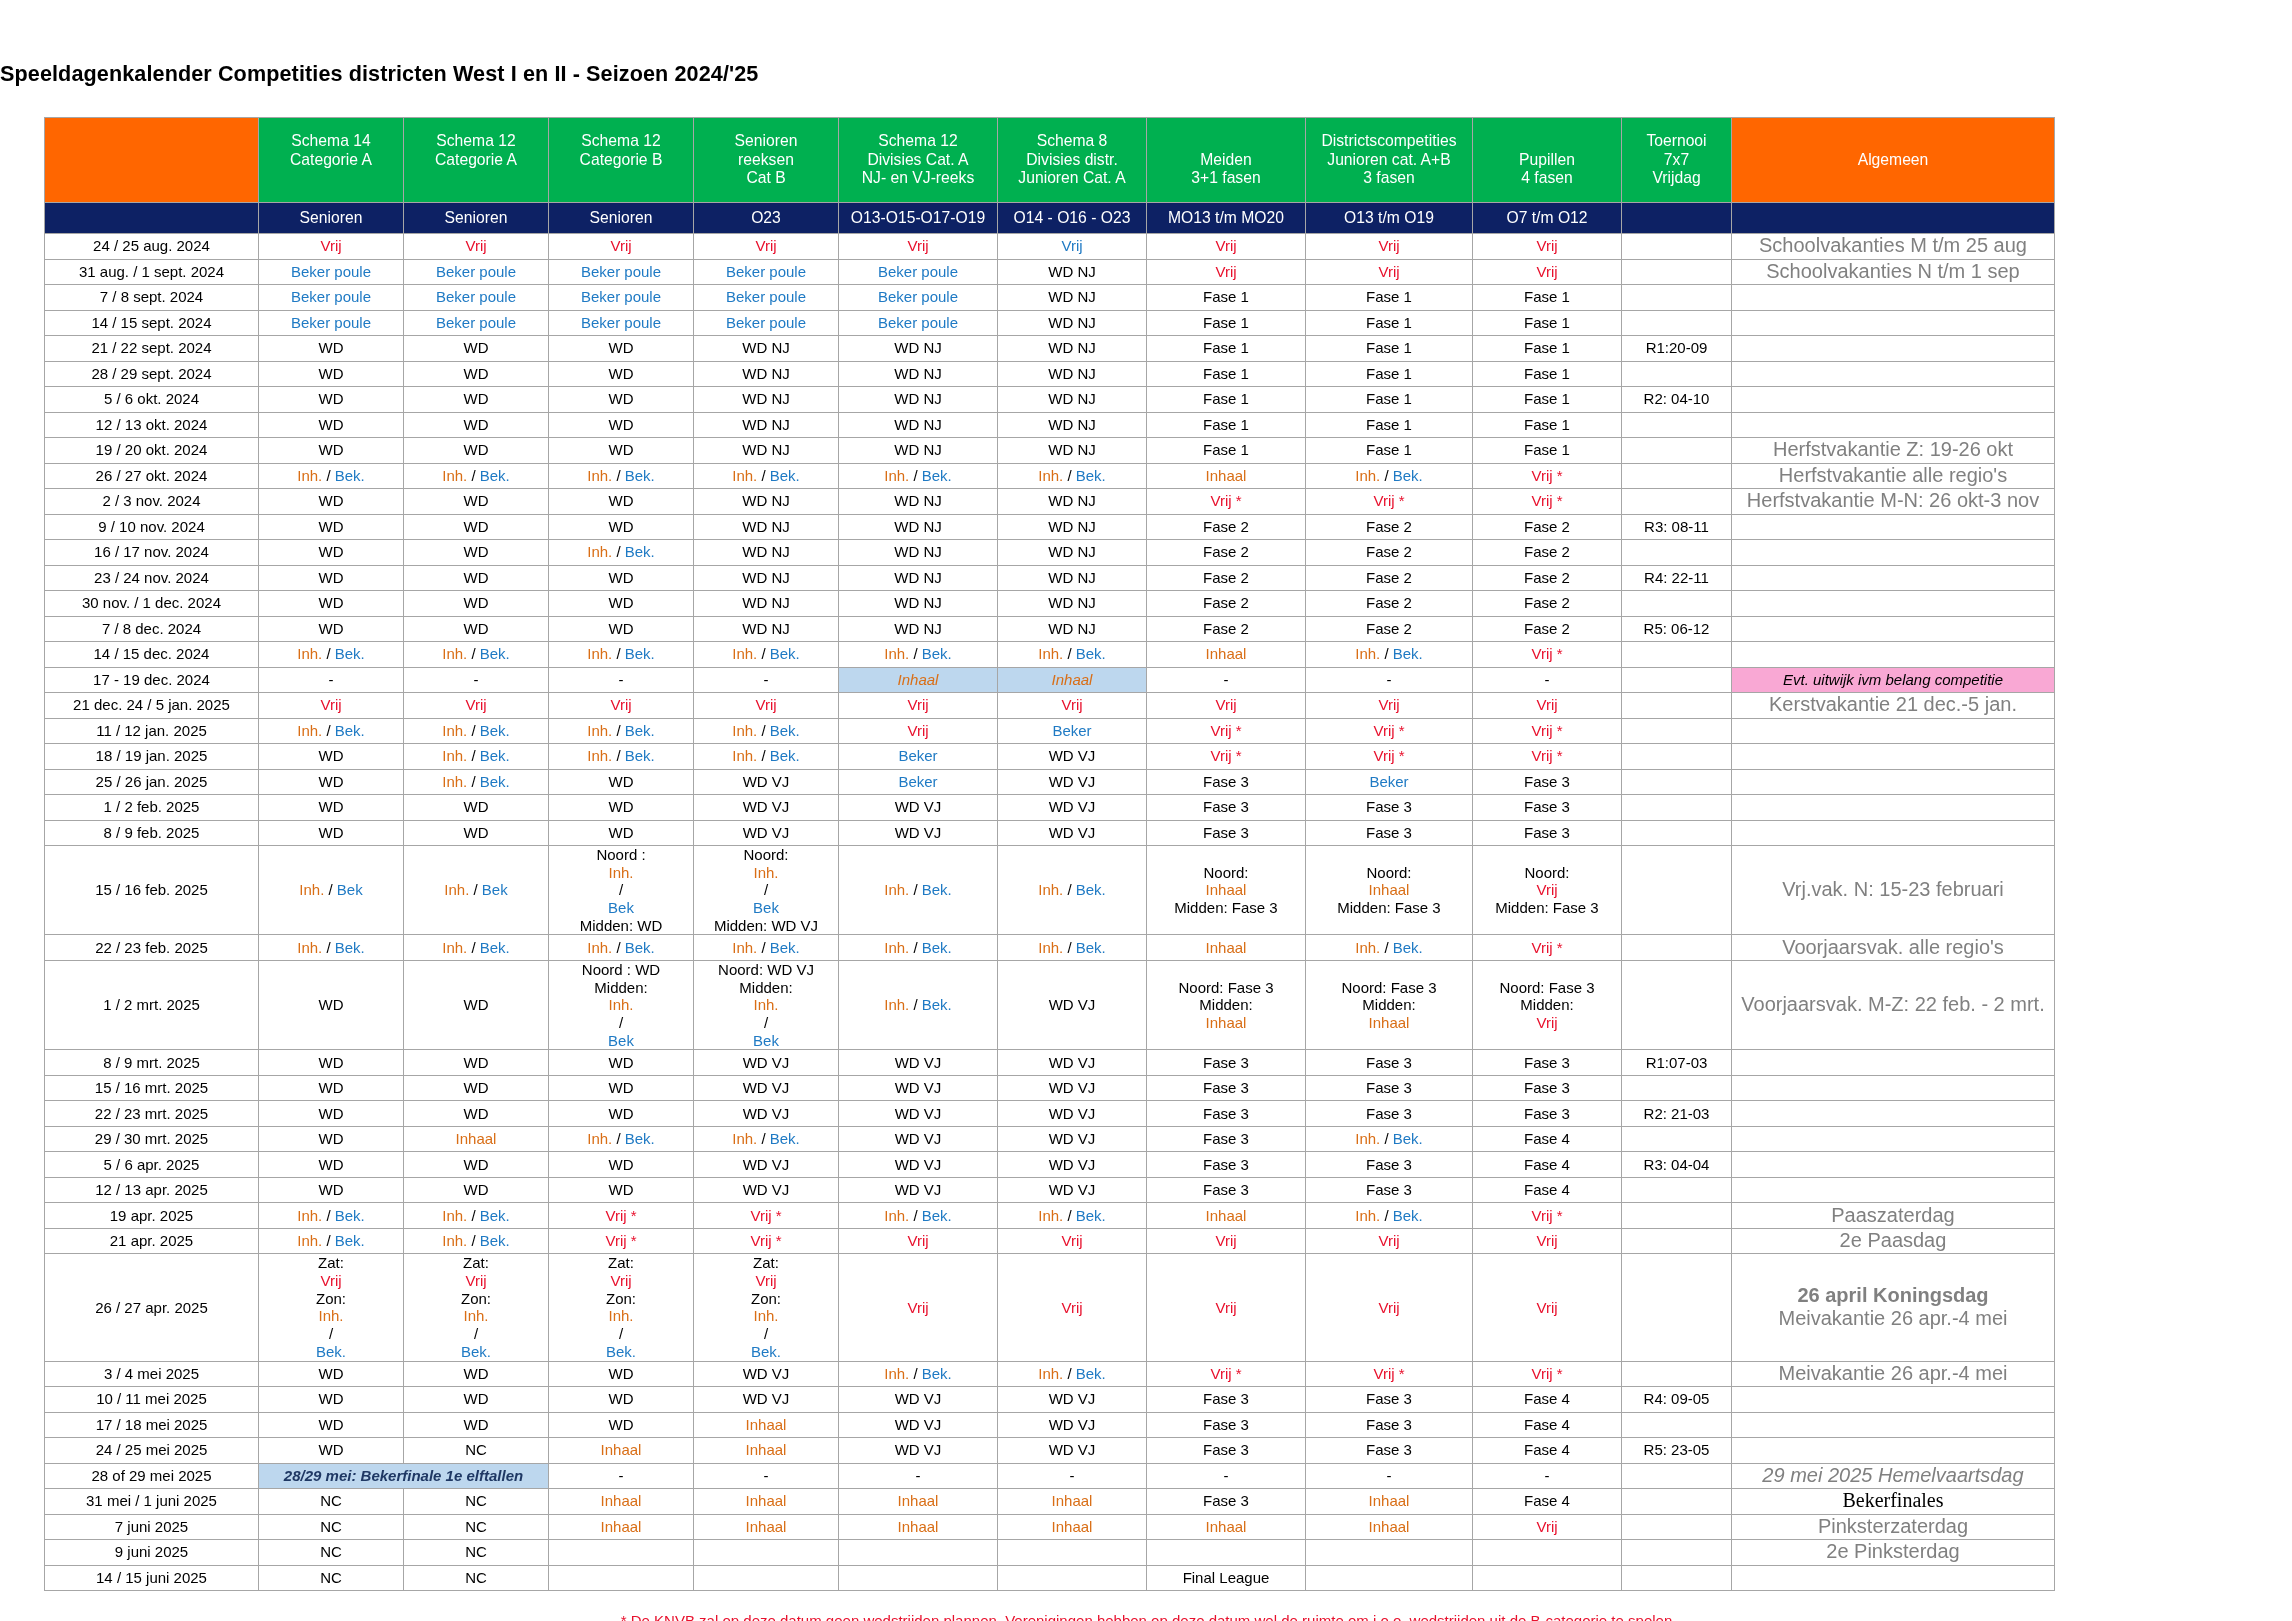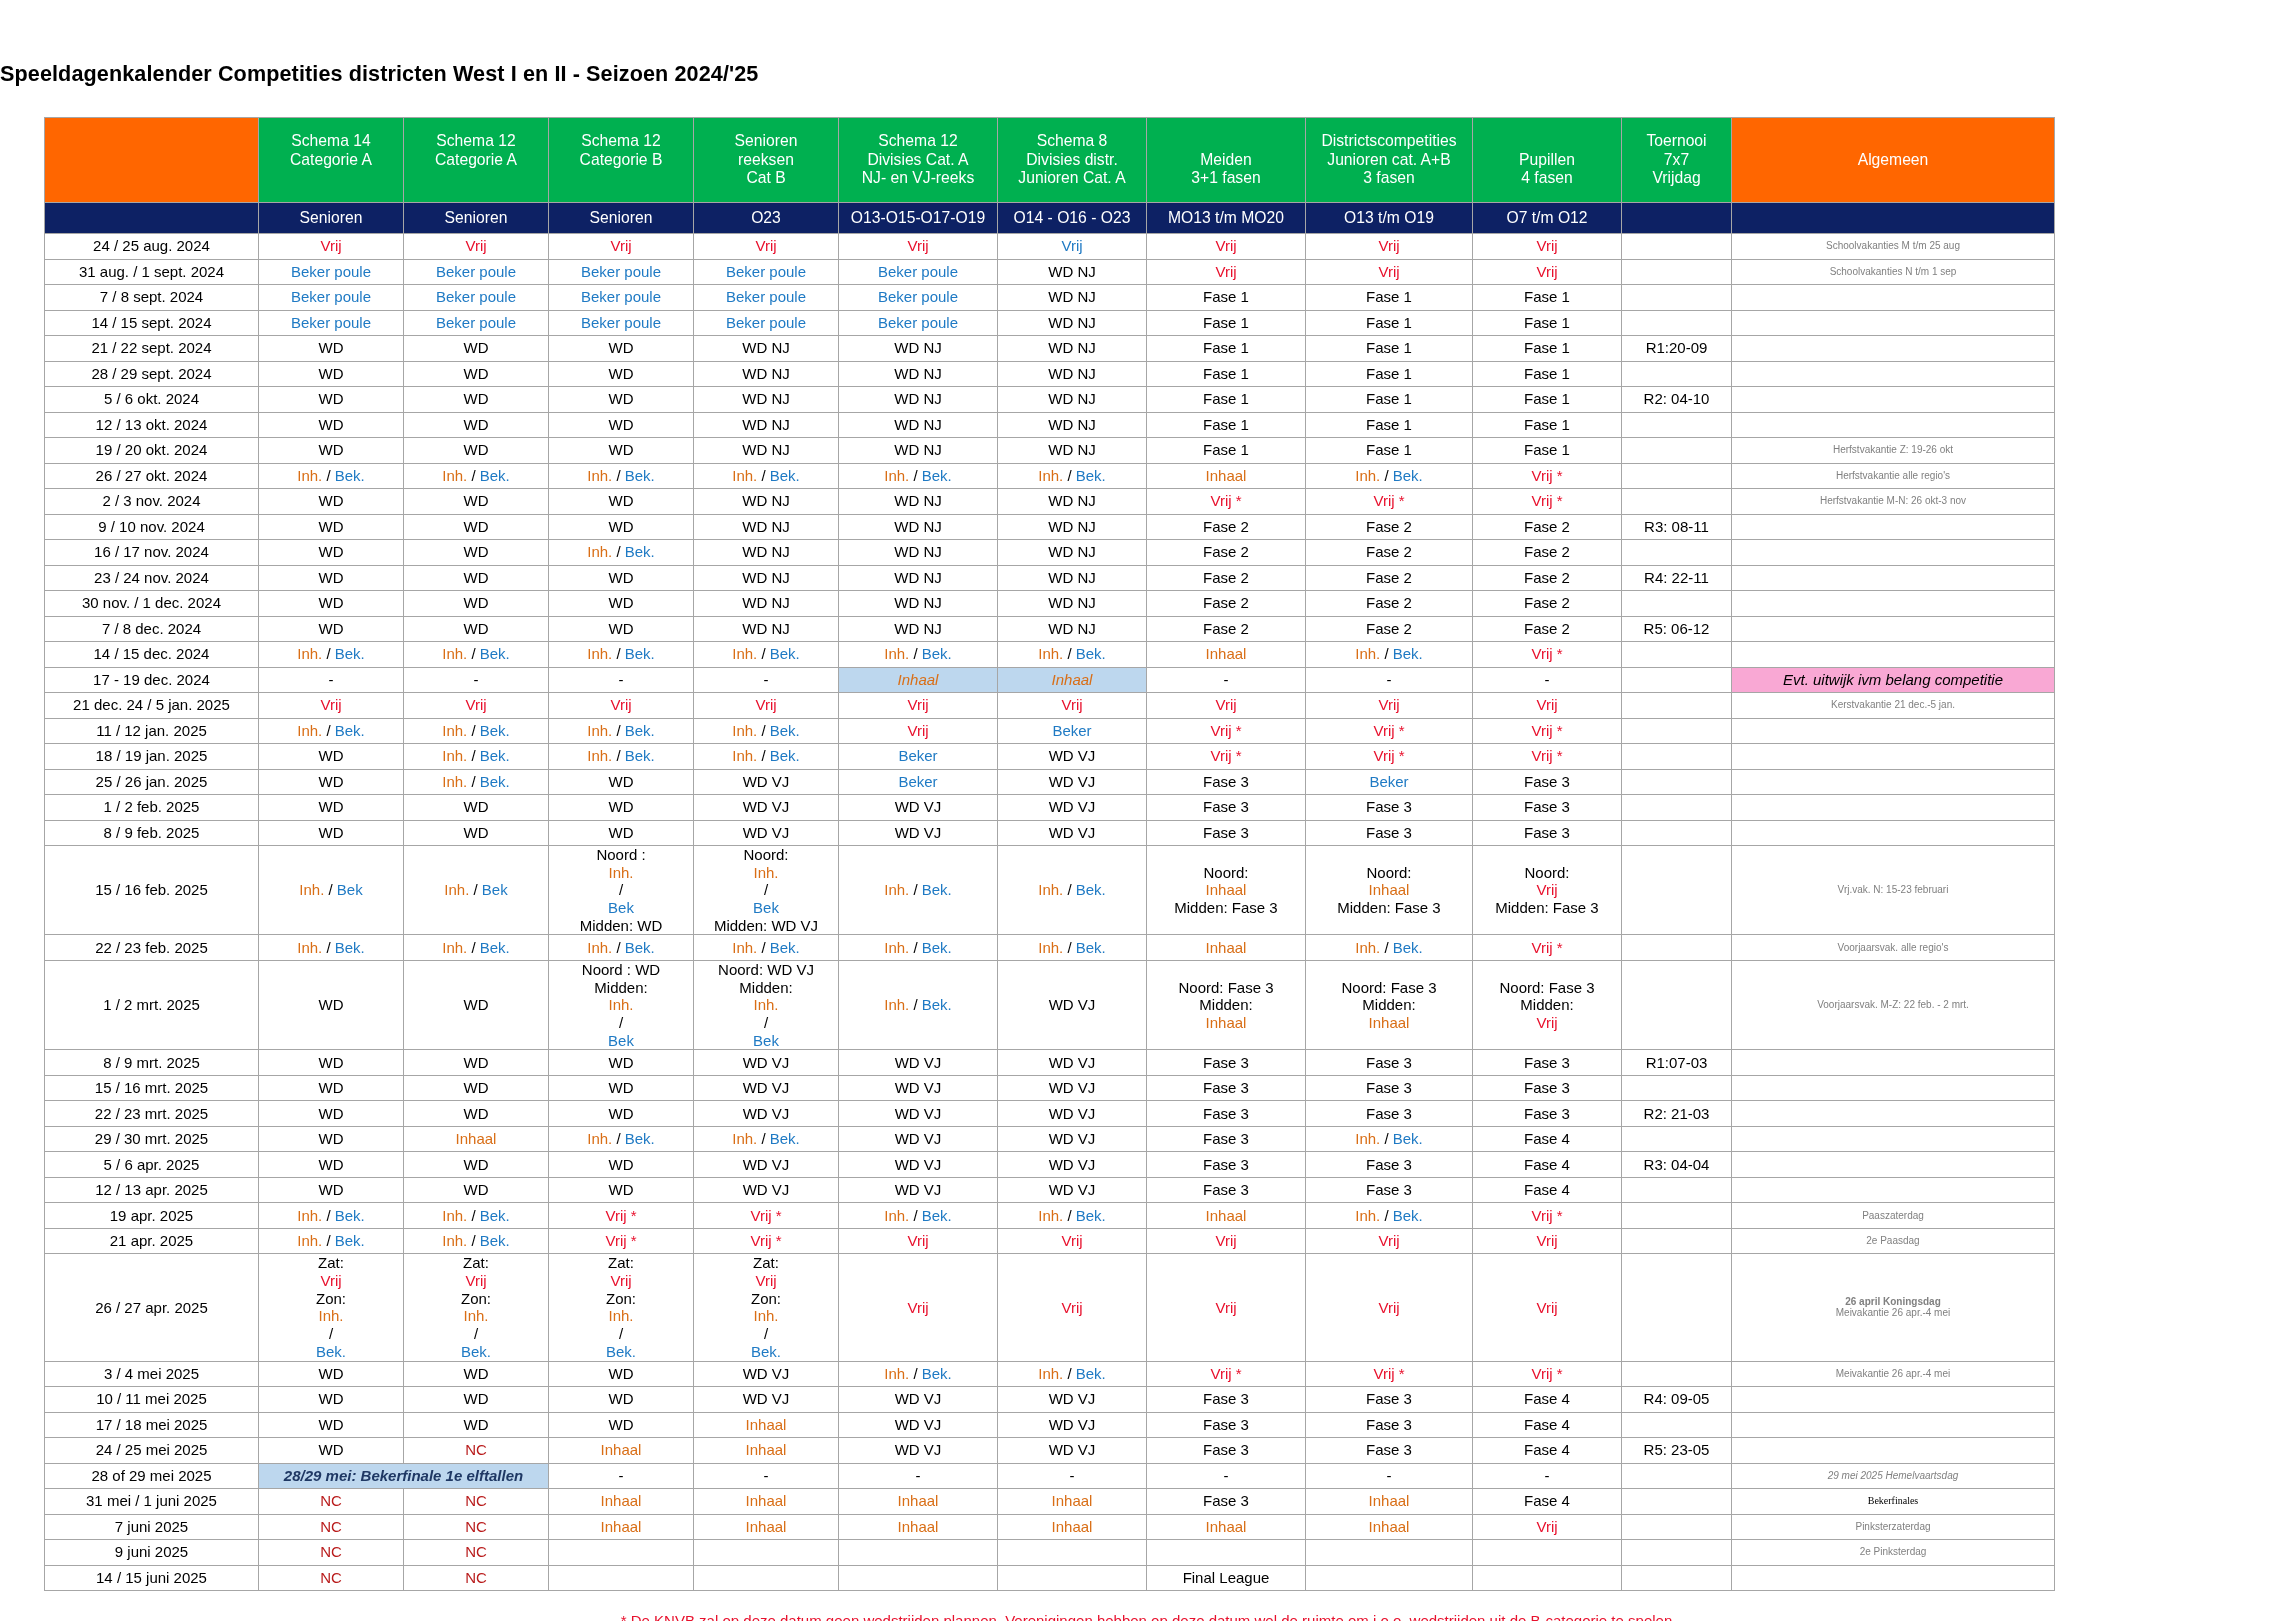--- a/index.html
+++ b/index.html
@@ -83,30 +83,30 @@
     text-align: left;
     padding-left: 8.8px;
     font-size: 15px;
     color: #000000;
   }
   
   .c-black  { color: #000000; }
   .c-red    { color: #e8112d; }
   .c-blue   { color: #1f7ac4; }
   .c-orange { color: #d96e16; }
-  .c-green  { color: #b91c1c; }
+  .c-green  { color: #000000; }
   .c-grey   { color: #808080; }
   .bold   { font-weight: bold; }
   .ital   { font-style: italic; }
   .two-line { line-height: 1.2; }
   .two-line span { display: block; }
   tr.tall { height: 53px; }
   td.hl-blue { background: #bdd7ee; }
   td.hl-green { background: #f9a8d4; }
-  td.algemeen { color: #808080; font-size: 10px; }
+  td.algemeen { color: #808080; font-size: 20px; }
   td.algemeen.bold { color: #000000; font-family: Liberation Serif, serif; }
   .foot {
     text-align: center;
     color: #e8112d;
     font-size: 15px;
     padding-top: 20.6px;
     font-weight: normal;
   }
 </style>
 </head>

